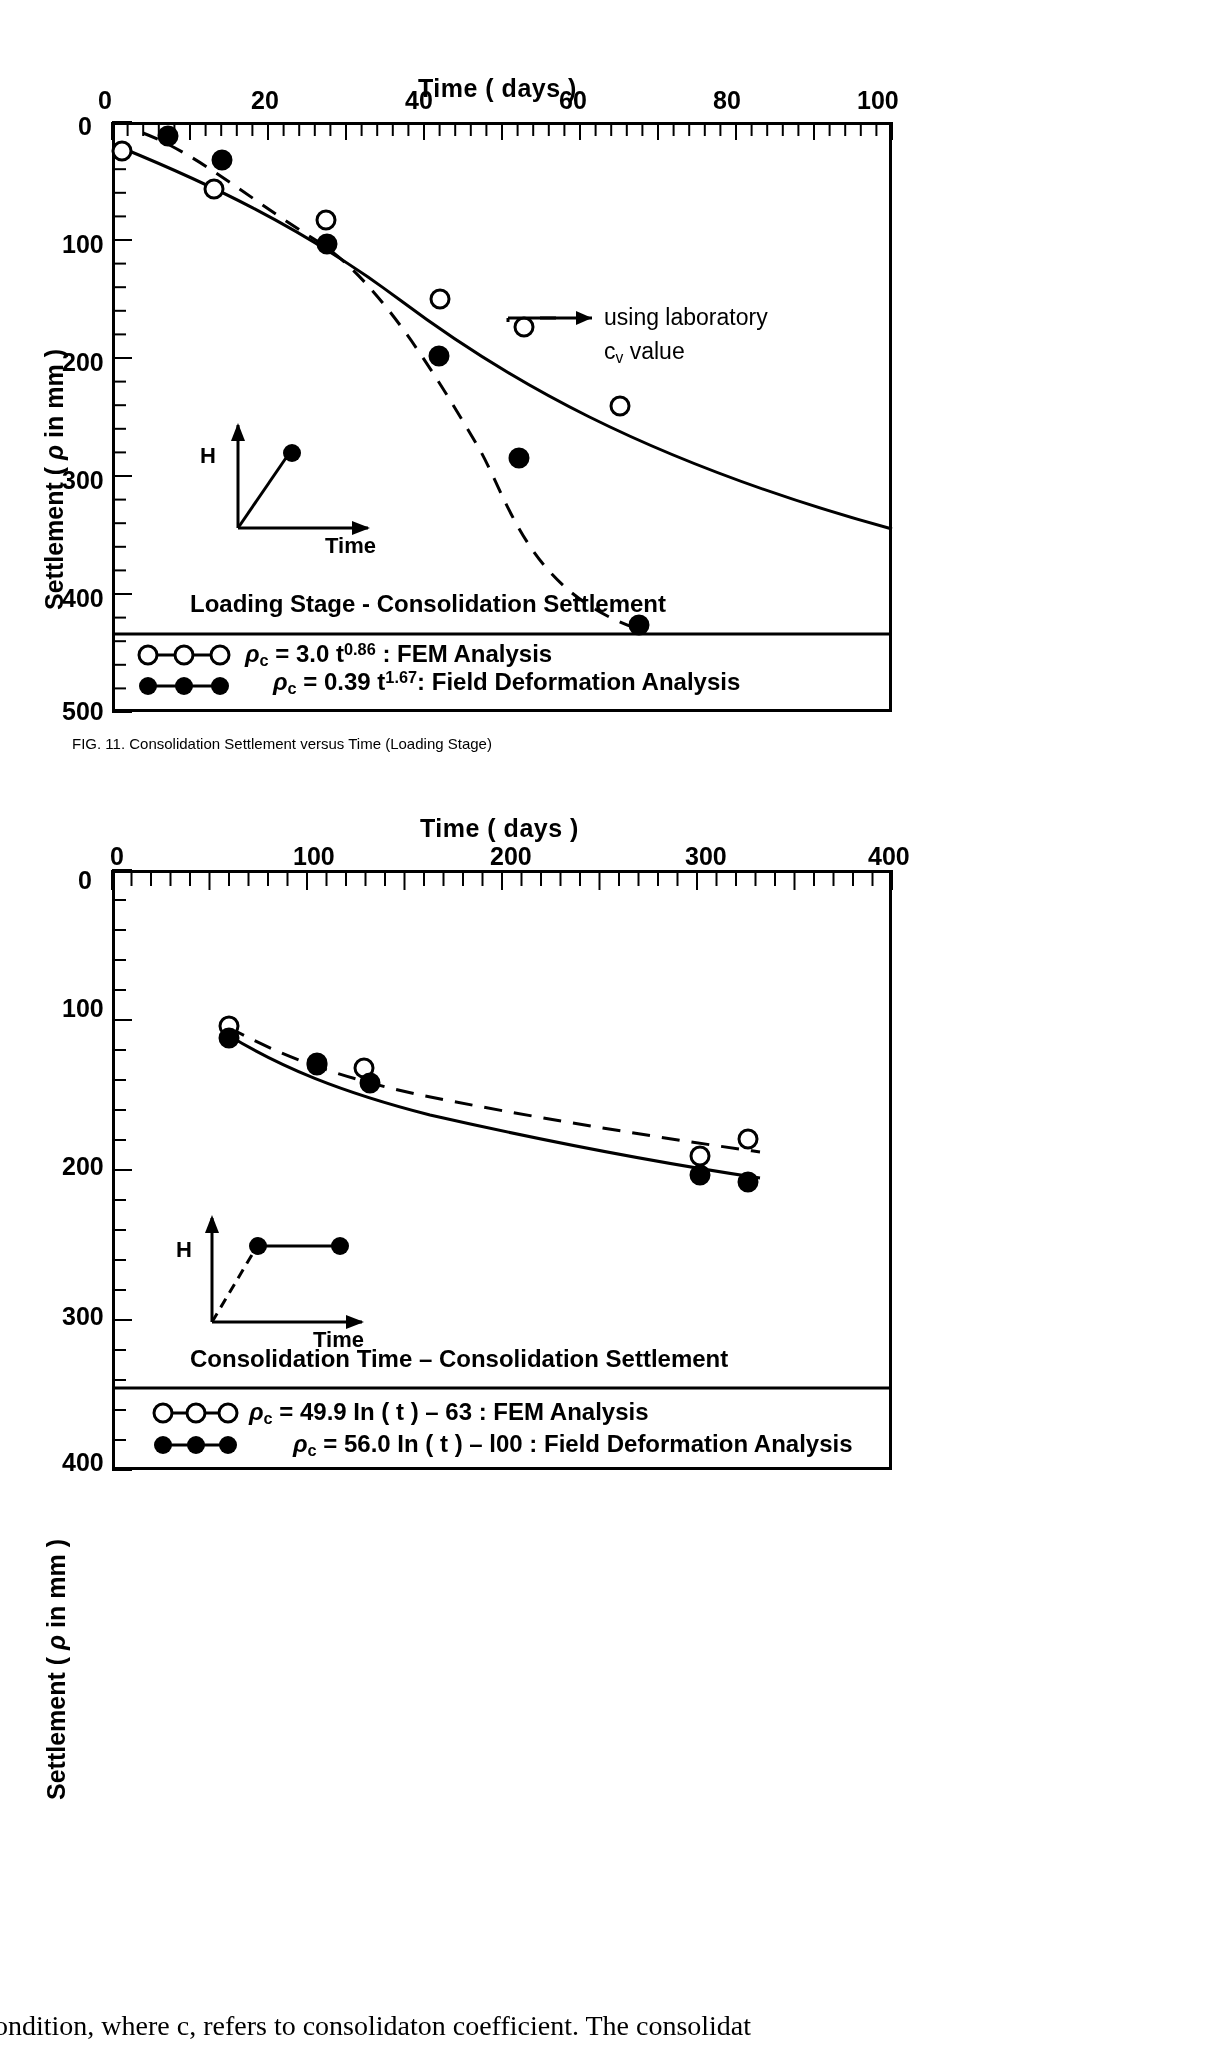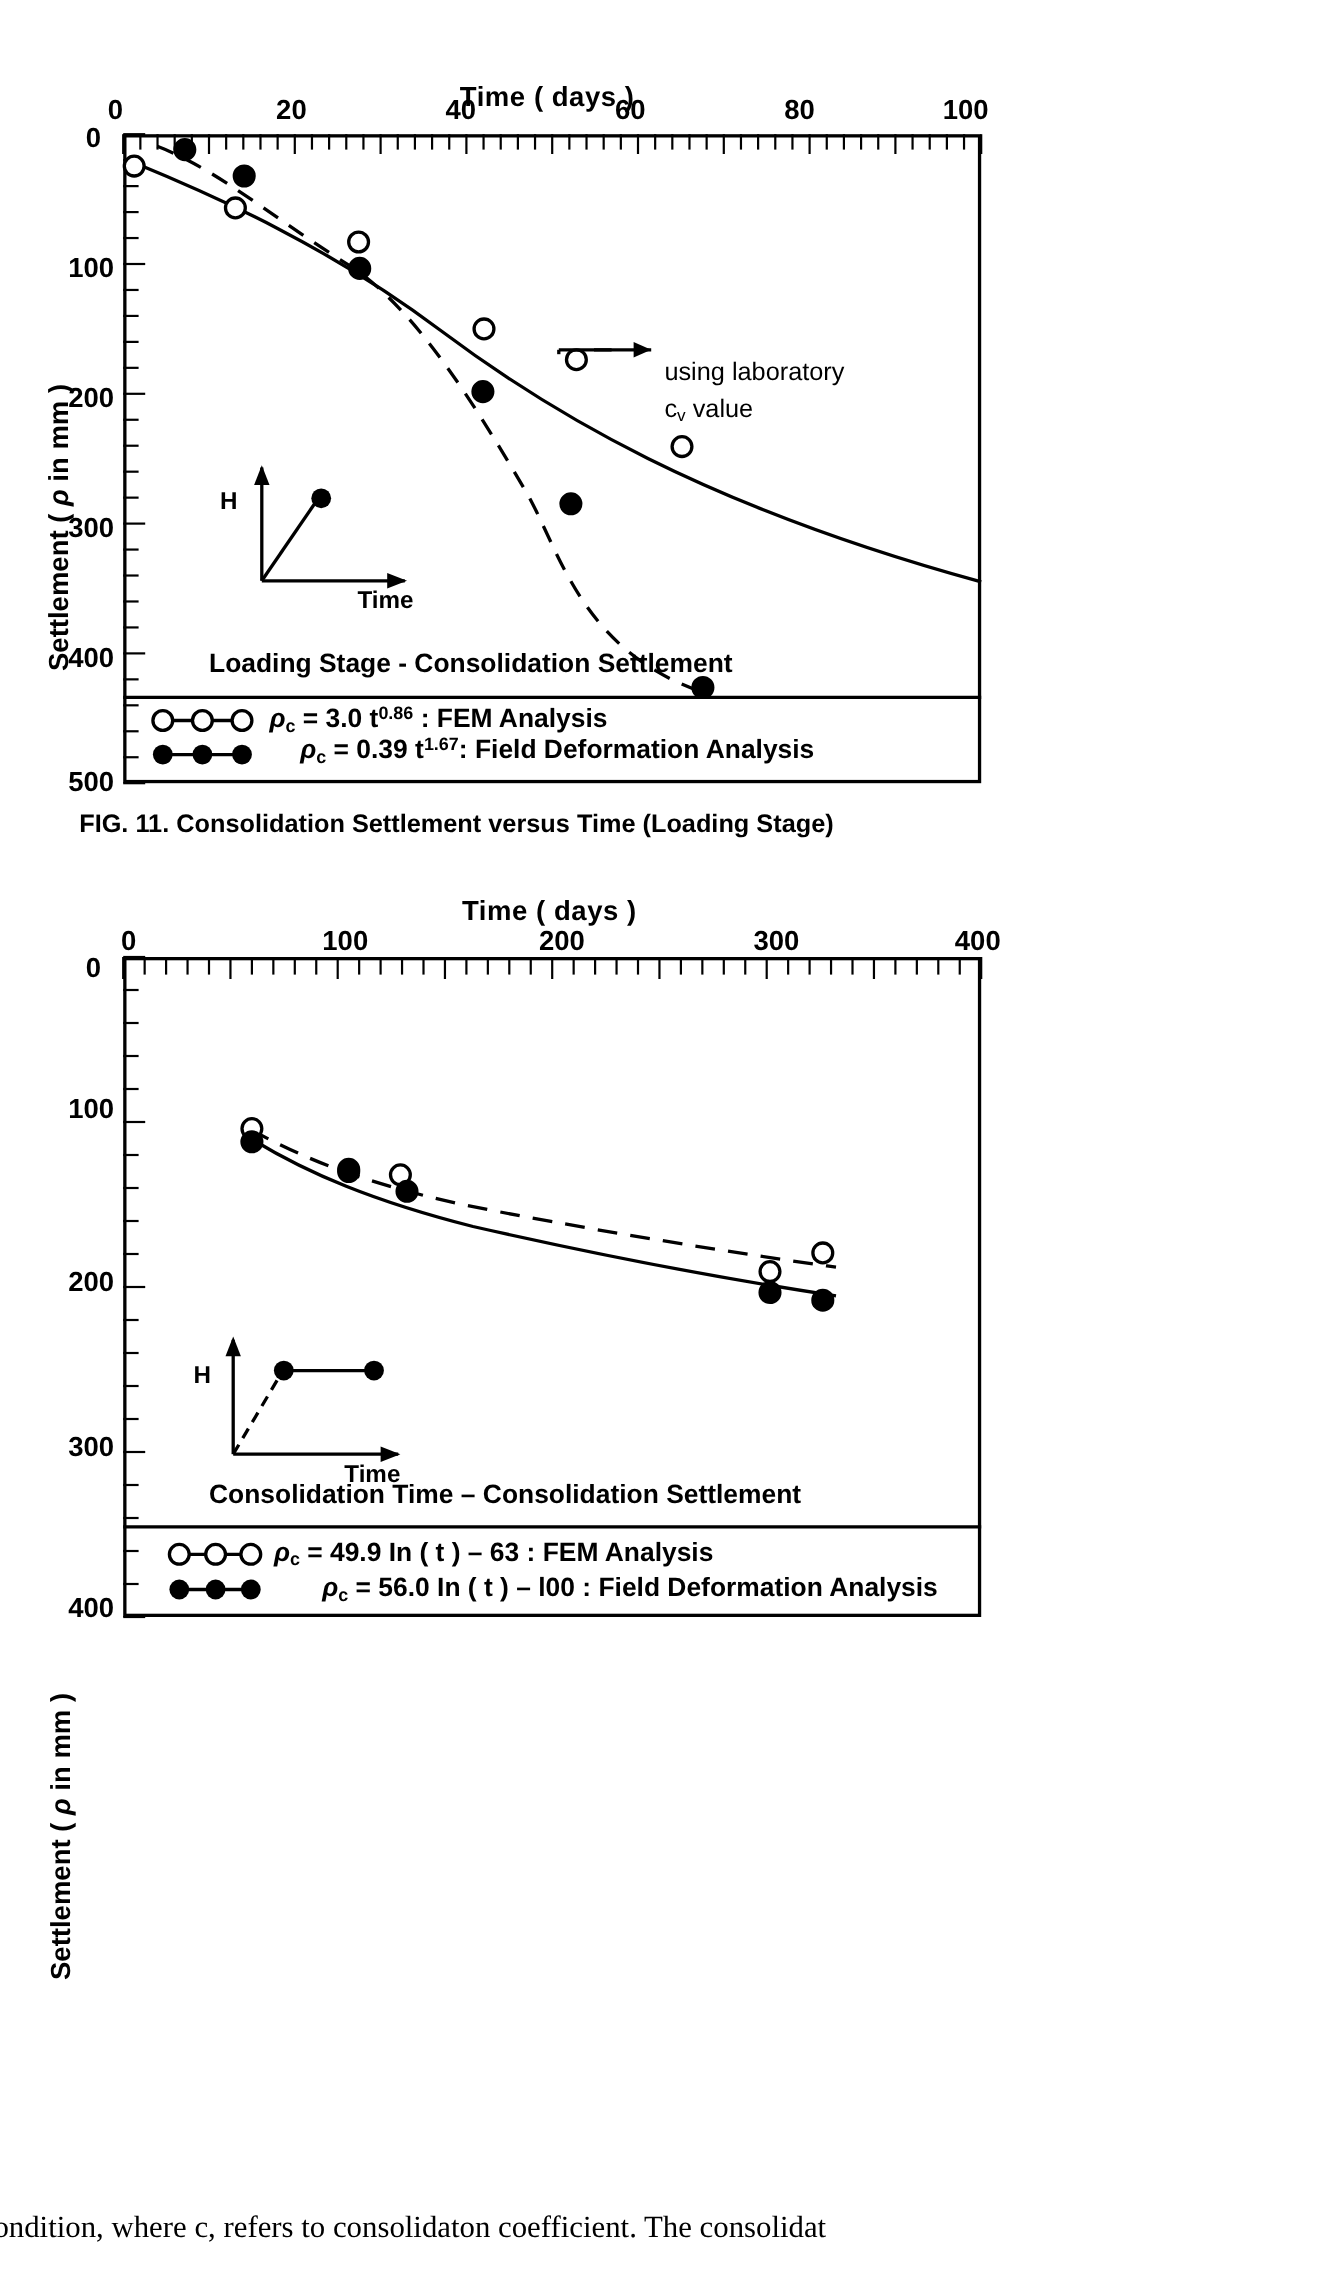--- a/index.html
+++ b/index.html
@@ -52,31 +52,30 @@
 
   .tick-label {
     position: absolute;
     font-size: 25px;
     font-weight: bold;
     white-space: nowrap;
   }
 
   .caption {
     position: absolute;
+    font-size: 15px;
+    font-weight: normal;
+    white-space: nowrap;
+  }
+
+  .annotation {
+    position: absolute;
     font-size: 23px;
-    font-weight: bold;
-    white-space: nowrap;
-  }
-
-  .annotation {
-    position: absolute;
-    font-size: 23px;
     white-space: nowrap;
     line-height: 1.25;
-    margin-top: 20px;
   }
 
   .legend-text {
     position: absolute;
     font-size: 24px;
     font-weight: bold;
     white-space: nowrap;
   }
 
   .inset-label {

